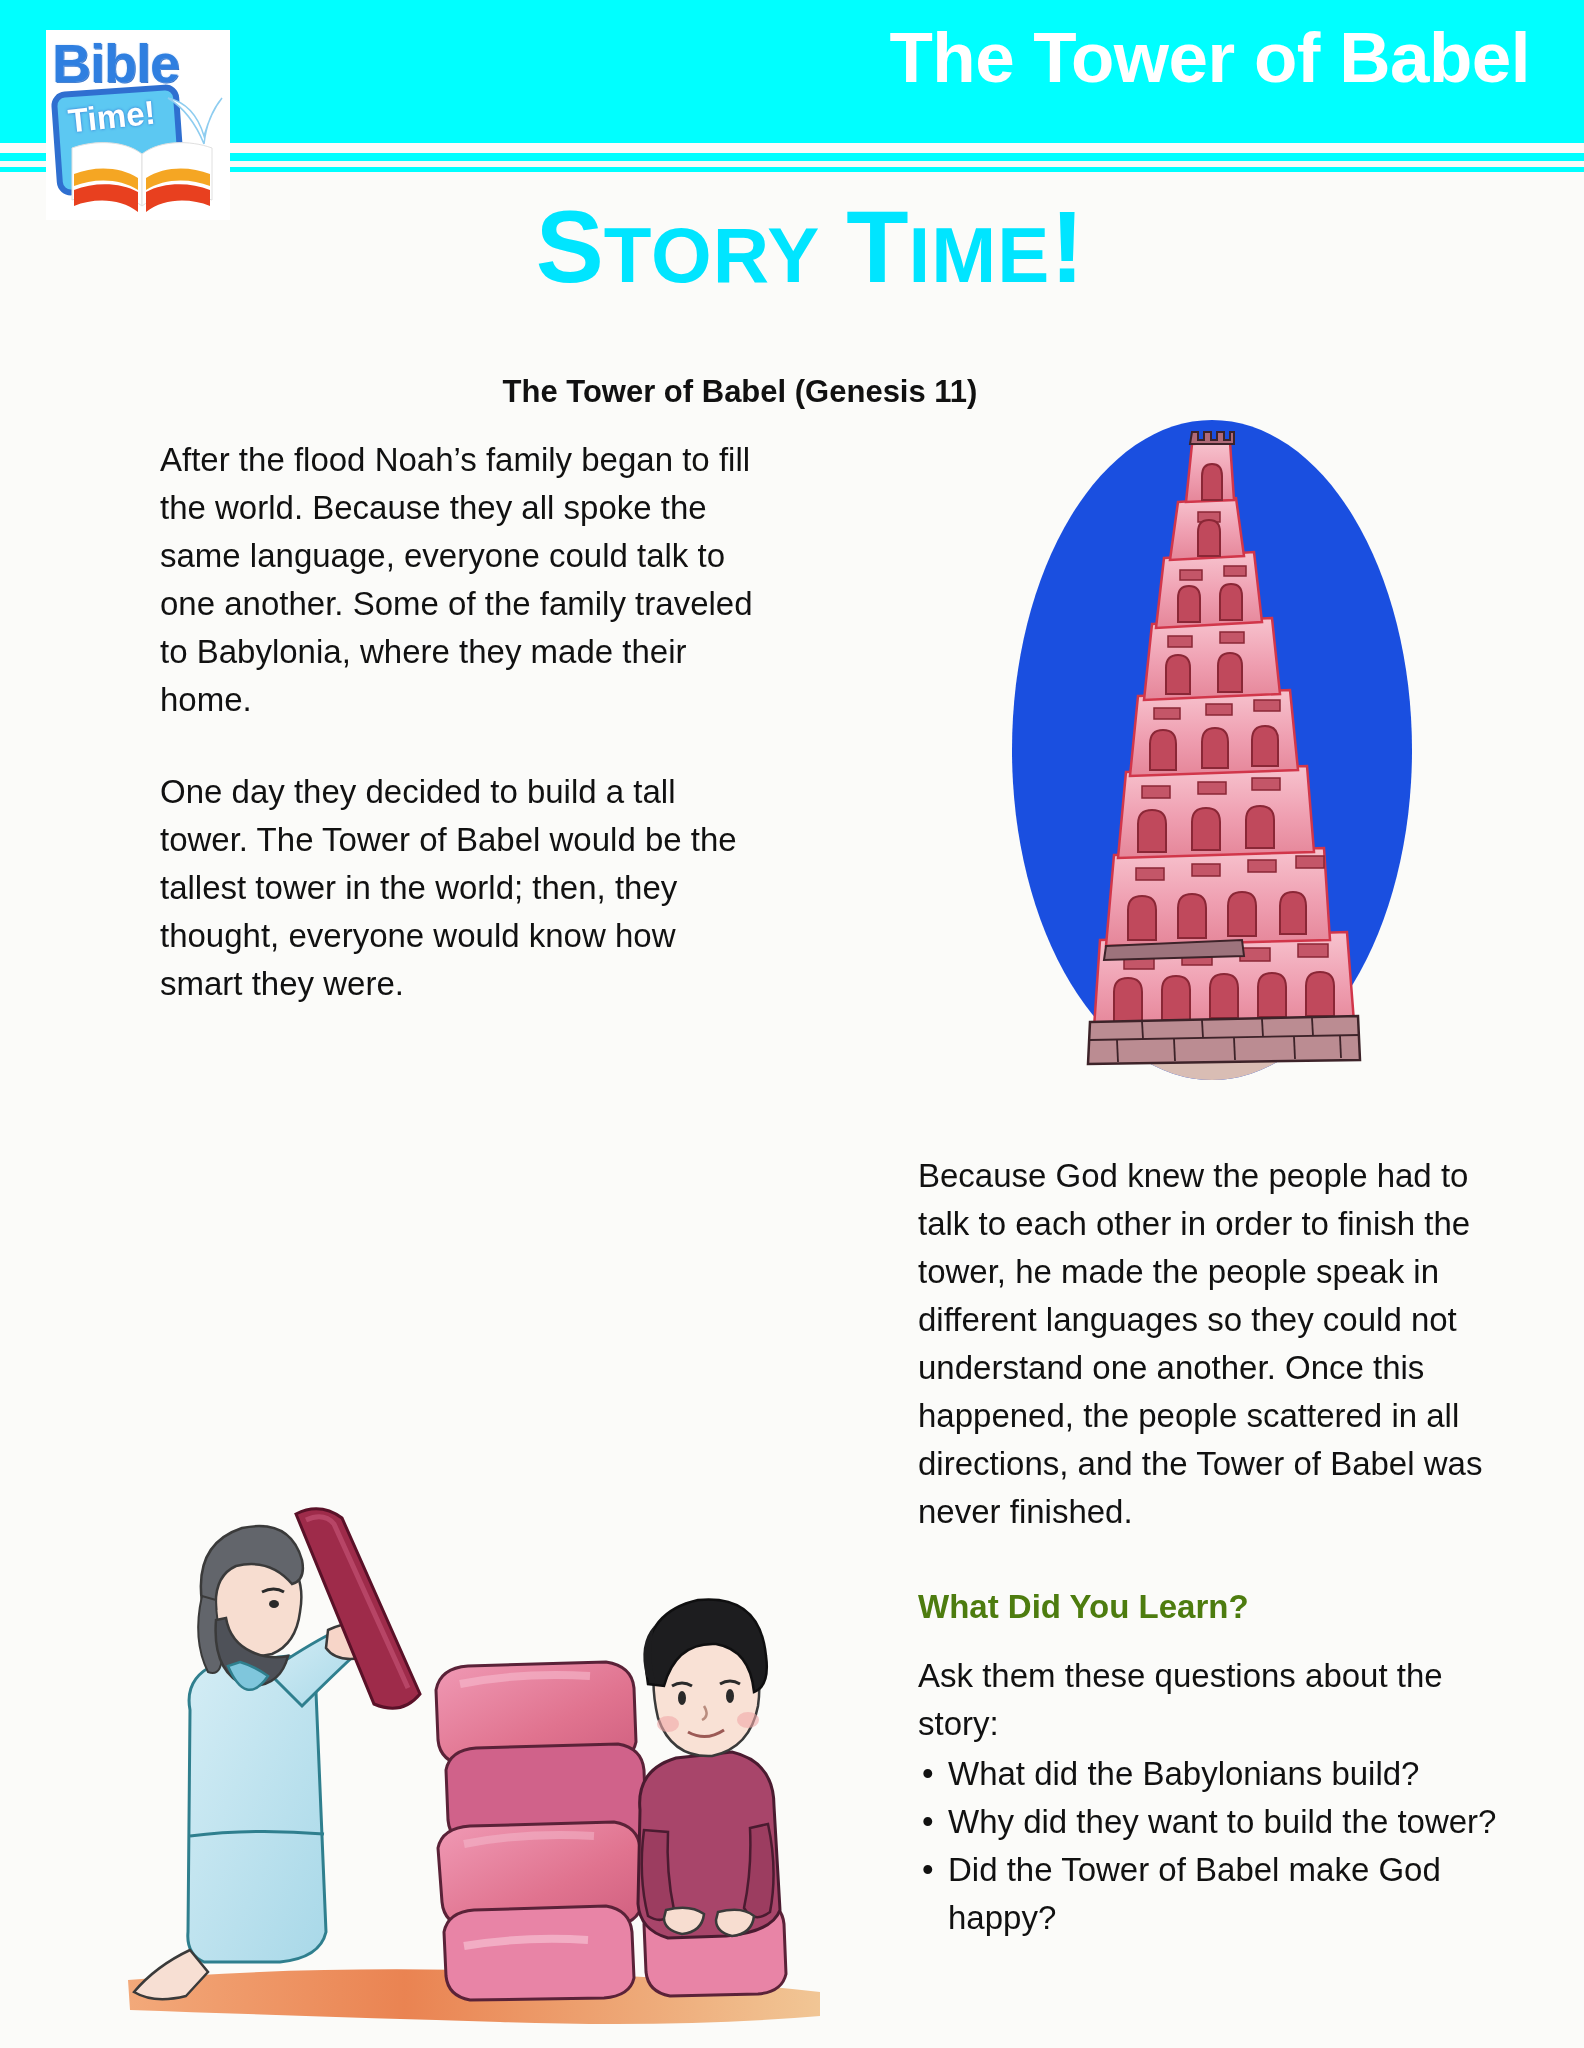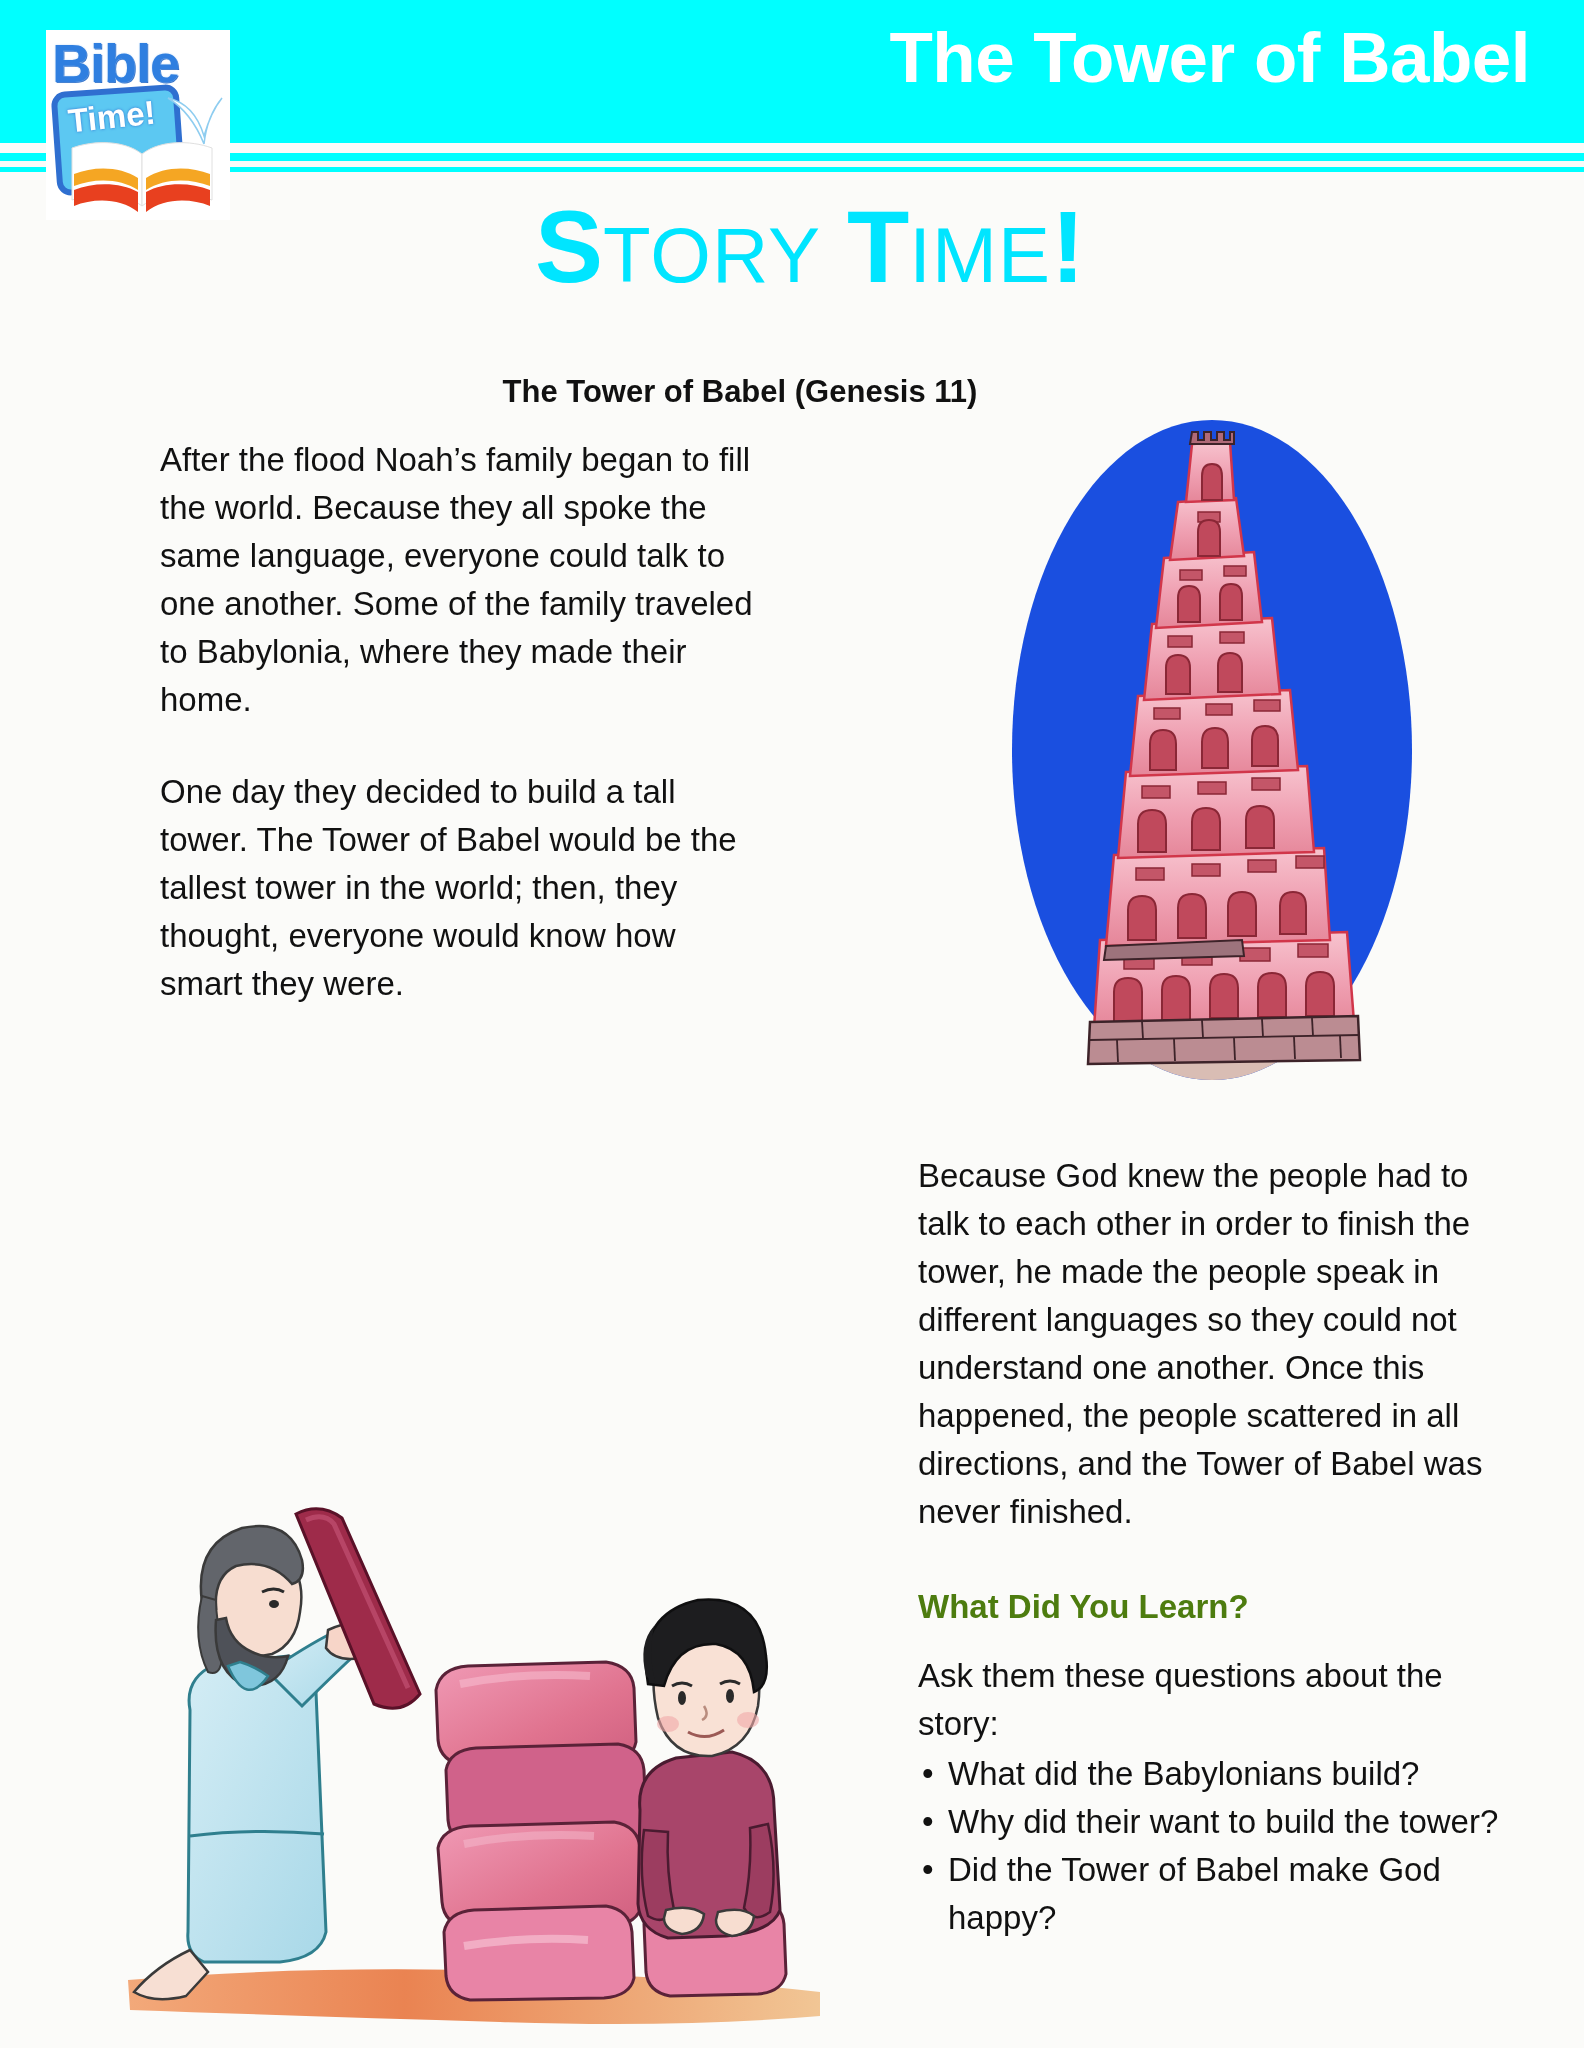--- a/index.html
+++ b/index.html
@@ -147,21 +147,21 @@
     white-space: nowrap;
   }
   .story-time .cap {
     font-size: 102px;
     font-weight: bold;
     font-family: "Liberation Sans", sans-serif;
     letter-spacing: 0px;
   }
   .story-time .small {
     font-size: 78px;
-    font-weight: normal;
+    font-weight: bold;
     font-family: "Liberation Sans", sans-serif;
     letter-spacing: 1px;
   }
   .story-time .gap { display: inline-block; width: 26px; }
 
   
   .subtitle {
     position: absolute;
     left: 200px;
     top: 374px;
@@ -282,21 +282,21 @@
     <p class="story-p">After the flood Noah’s family began to fill the world. Because they all spoke the same language, everyone could talk to one another. Some of the family traveled to Babylonia, where they made their home.</p>
     <p class="story-p">One day they decided to build a tall tower. The Tower of Babel would be the tallest tower in the world; then, they thought, everyone would know how smart they were.</p>
   </div>
 
   <div class="col-right-lower">
     <p class="story-p">Because God knew the people had to talk to each other in order to finish the tower, he made the people speak in different languages so they could not understand one another. Once this happened, the people scattered in all directions, and the Tower of Babel was never finished.</p>
     <div class="learn-head">What Did You Learn?</div>
     <div class="learn-intro">Ask them these questions about the story:</div>
     <ul class="q-list">
       <li class="q-item">What did the Babylonians build?</li>
-      <li class="q-item">Why did their want to build the tower?</li>
+      <li class="q-item">Why did they want to build the tower?</li>
       <li class="q-item">Did the Tower of Babel make God happy?</li>
     </ul>
   </div>
 
   <svg class="tower-fig" viewBox="0 0 420 712">
     <defs>
       <clipPath id="ovalClip">
         <ellipse cx="210" cy="350" rx="200" ry="330"></ellipse>
       </clipPath>
       <linearGradient id="tierG" x1="0" y1="0" x2="0" y2="1">

